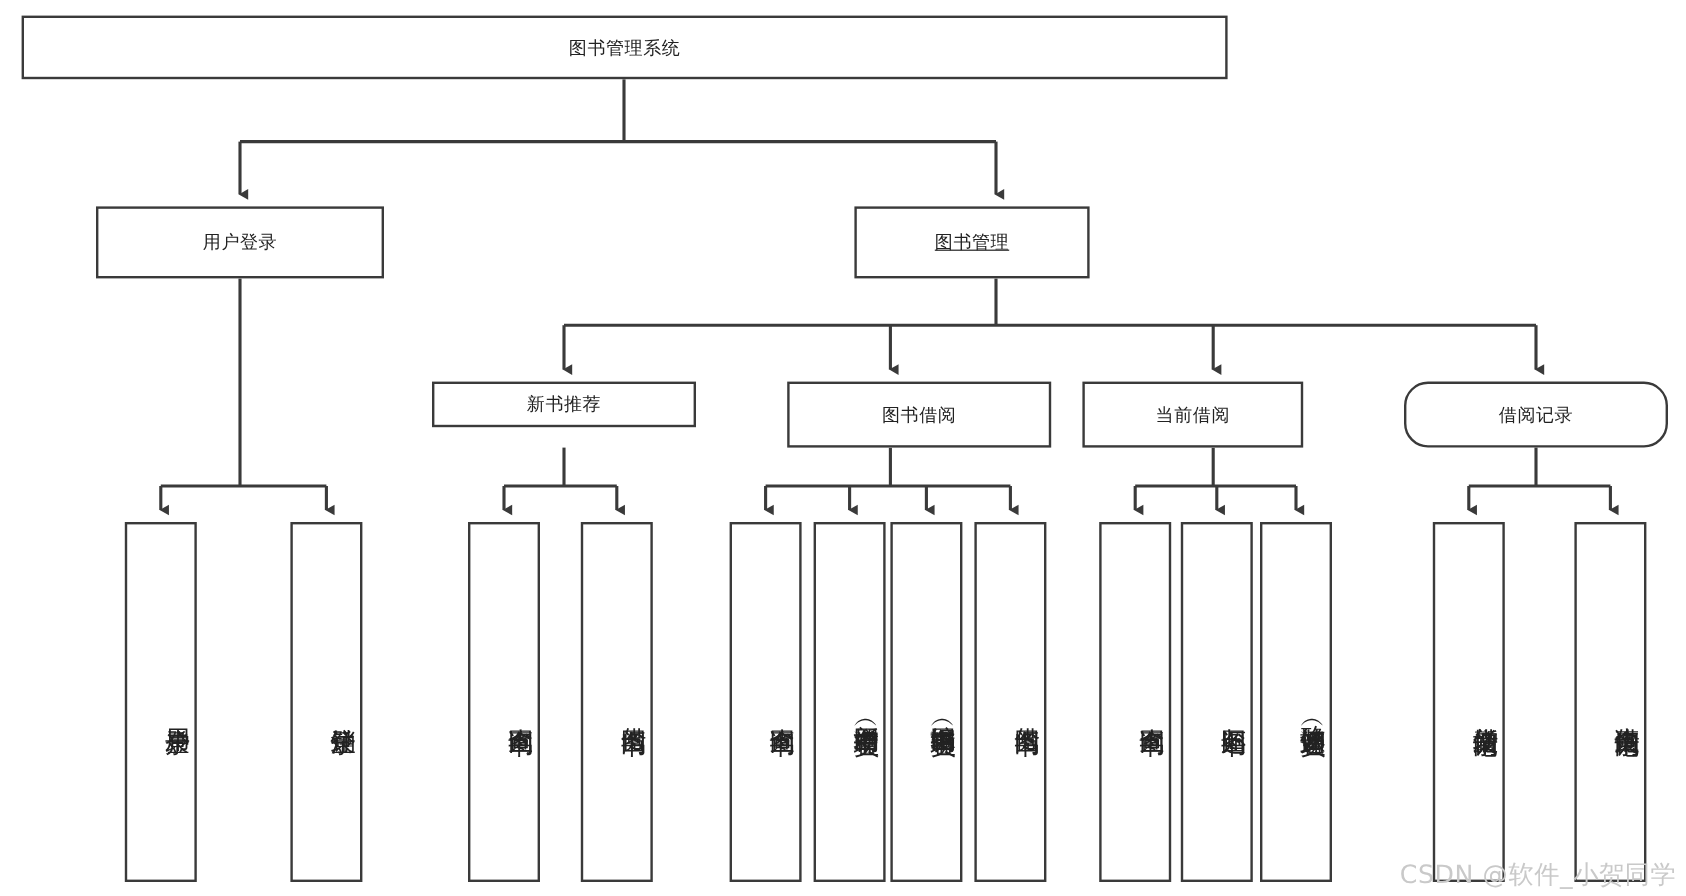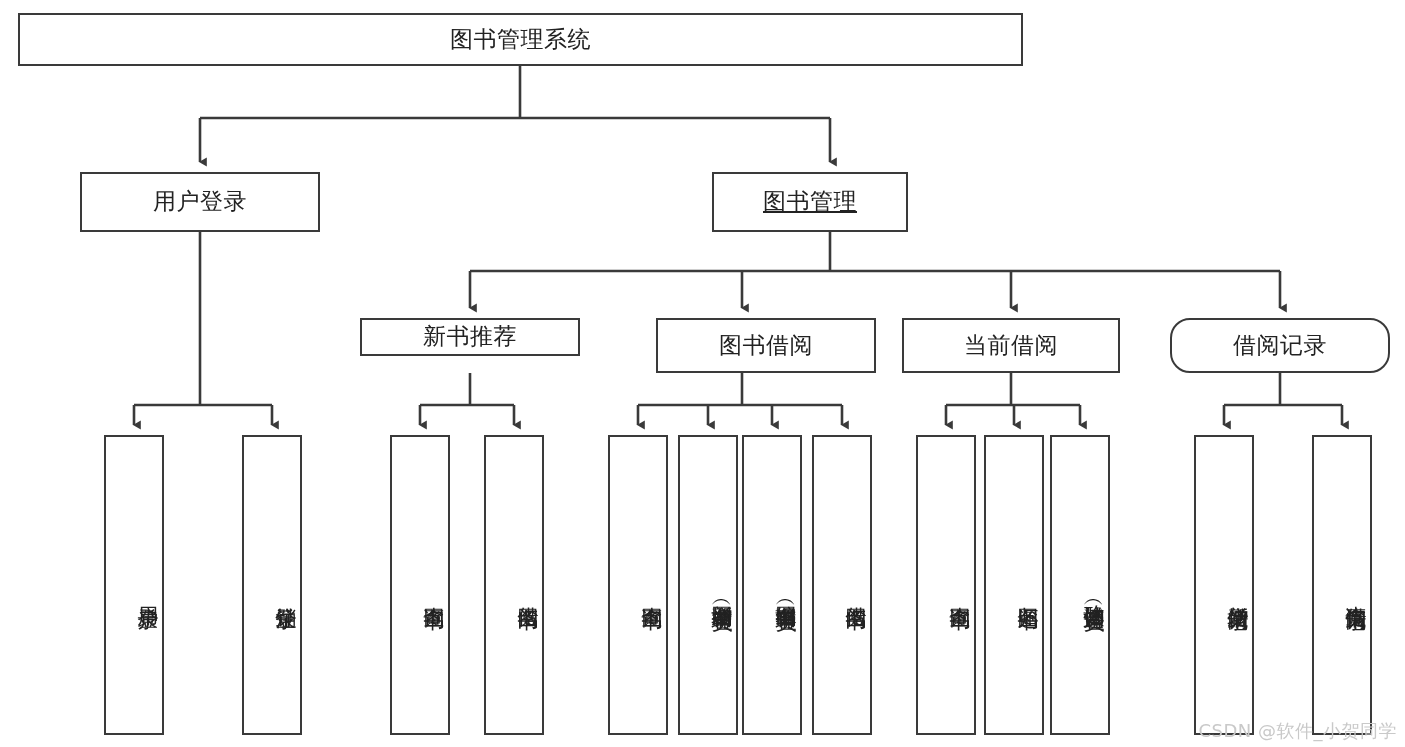--- a/index.html
+++ b/index.html
@@ -29,21 +29,21 @@
     position: absolute;
     box-sizing: border-box;
     border: 2px solid #3a3a3a;
     background: #ffffff;
     display: flex;
     align-items: center;
     justify-content: center;
     color: #222222;
   }
   .node.horiz {
-    font-size: 23px;
+    font-size: 15px;
     letter-spacing: 0.5px;
     line-height: 1.2;
   }
   .node.vert {
     writing-mode: vertical-rl;
     text-orientation: upright;
     font-size: 21px;
     line-height: 1.35;
     letter-spacing: 1px;
     padding-top: 14px;
@@ -52,21 +52,21 @@
   }
   .node.vert .vlabel {
     writing-mode: vertical-rl;
     text-orientation: upright;
     white-space: nowrap;
   }
   .watermark {
     position: absolute;
     right: 8px;
     bottom: 4px;
-    font-size: 18px;
+    font-size: 21px;
     color: #c9c9c9;
     white-space: nowrap;
     letter-spacing: 0.5px;
   }
 </style>
 </head>
 <body>
 
 <div id="canvas">
 
@@ -122,21 +122,21 @@
       </div>
       <div class="node horiz" style="left: 712px; top: 172px; width: 196px; height: 60px; text-decoration: underline;">
         <span class="hlabel">图书管理</span>
       </div>
       <div class="node horiz" style="left: 360px; top: 318px; width: 220px; height: 38px;">
         <span class="hlabel">新书推荐</span>
       </div>
       <div class="node horiz" style="left: 632px; top: 318px; width: 220px; height: 55px; margin-left: 24px;">
         <span class="hlabel">图书借阅</span>
       </div>
-      <div class="node horiz" style="left: 902px; top: 318px; width: 218px; height: 55px;">
+      <div class="node horiz" style="left: 902px; top: 318px; width: 184px; height: 55px;">
         <span class="hlabel">当前借阅</span>
       </div>
       <div class="node horiz" style="left: 1170px; top: 318px; width: 220px; height: 55px; border-radius: 20px;">
         <span class="hlabel">借阅记录</span>
       </div>
       <div class="node vert" style="left: 104px; top: 435px; width: 60px; height: 300px;">
         <span class="vlabel">用户登录</span>
       </div>
       <div class="node vert" style="left: 242px; top: 435px; width: 60px; height: 300px;">
         <span class="vlabel">注销登录</span>

